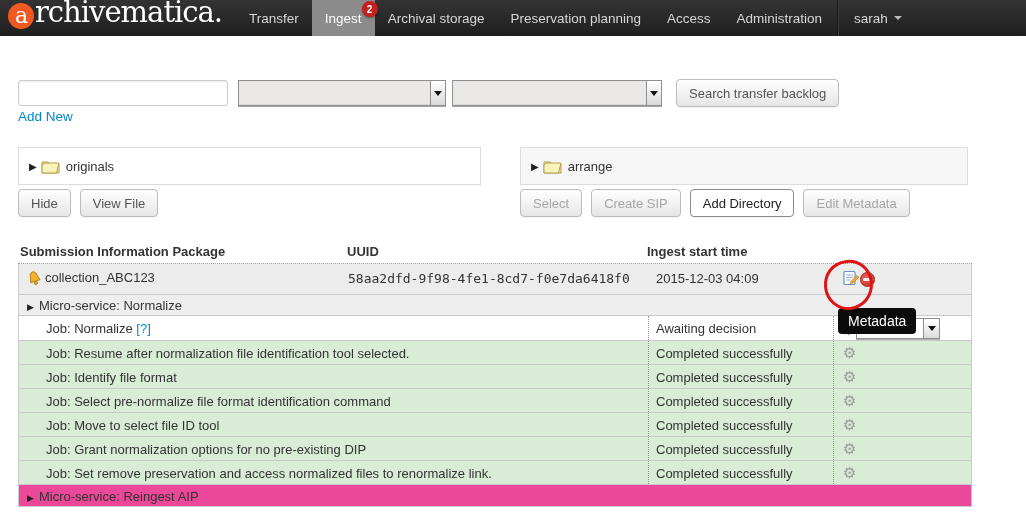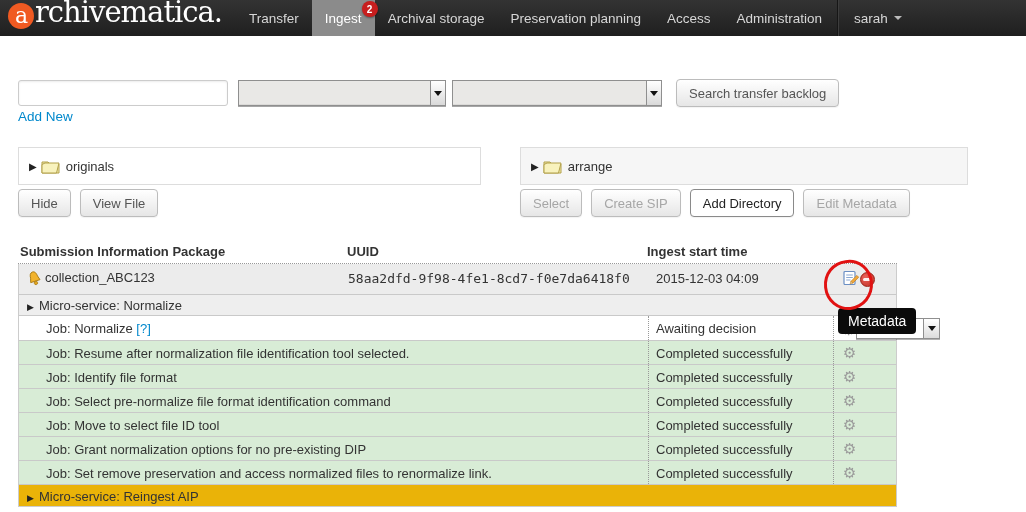--- a/index.html
+++ b/index.html
@@ -50,32 +50,32 @@
                 align-items:center; padding:0 10px; }
   .panel-originals { left:18px; width:463px; background:#fff; }
   .panel-arrange  { left:520px; width:448px; background:#f6f6f6; }
   .expander { font-size:10px; color:#222; margin-right:4px; cursor:pointer; }
   .folder-label { font-size:13px; color:#333; margin-left:6px; }
   .btn-row { position:absolute; top:189px; display:flex; gap:9px; }
   .btn-row-left { left:18px; }
   .btn-row-right { left:520px; }
 
   
-  .grid { position:absolute; left:18px; top:242px; width:879px; }
+  .grid { position:absolute; left:18px; top:242px; width:954px; }
   .grid-header { position:relative; height:22px; border-bottom:1px dotted #999; }
   .grid-header span { position:absolute; top:2px; font-size:13px; font-weight:bold; color:#333; }
   .gh-sip { left:2px; } .gh-uuid { left:329px; } .gh-start { left:629px; }
   .grid-body { border:1px solid #ccc; border-top:none; }
   .row { position:relative; width:100%; }
   .row + .row { border-top:1px solid #c9c9c9; }
   .row-sip { height:30px; background:#ececec; }
   .row-ms { height:21px; background:#eeeeee; }
   .row-decision { height:25px; background:#fff; }
   .row-job { height:24px; background:#d8ecd6; }
-  .row-ms2 { height:22px; background:#eab308; }
+  .row-ms2 { height:22px; background:#ec4899; }
   .row .cell-name { position:absolute; left:27px; top:50%; transform:translateY(-50%); font-size:13px; color:#333; white-space:nowrap; }
   .row .cell-ms { position:absolute; left:8px; top:50%; transform:translateY(-50%); font-size:13px; color:#333; }
   .row .cell-status { position:absolute; left:637px; top:50%; transform:translateY(-50%); font-size:13px; color:#333; }
   .vsep1, .vsep2 { position:absolute; top:0; bottom:0; border-left:1px dotted #999; }
   .vsep1 { left:629px; } .vsep2 { left:814px; }
   .gear { position:absolute; left:824px; top:50%; transform:translateY(-50%); font-size:15px; color:#9a9a9a;
           font-family:"DejaVu Sans", sans-serif; cursor:pointer; }
   .sip-name { position:absolute; left:26px; top:6px; font-size:13px; color:#333; }
   .sip-uuid { position:absolute; left:329px; top:7px; font-family:"DejaVu Sans Mono", monospace; font-size:13px; color:#333; }
   .sip-date { position:absolute; left:637px; top:7px; font-size:13px; color:#333; }

